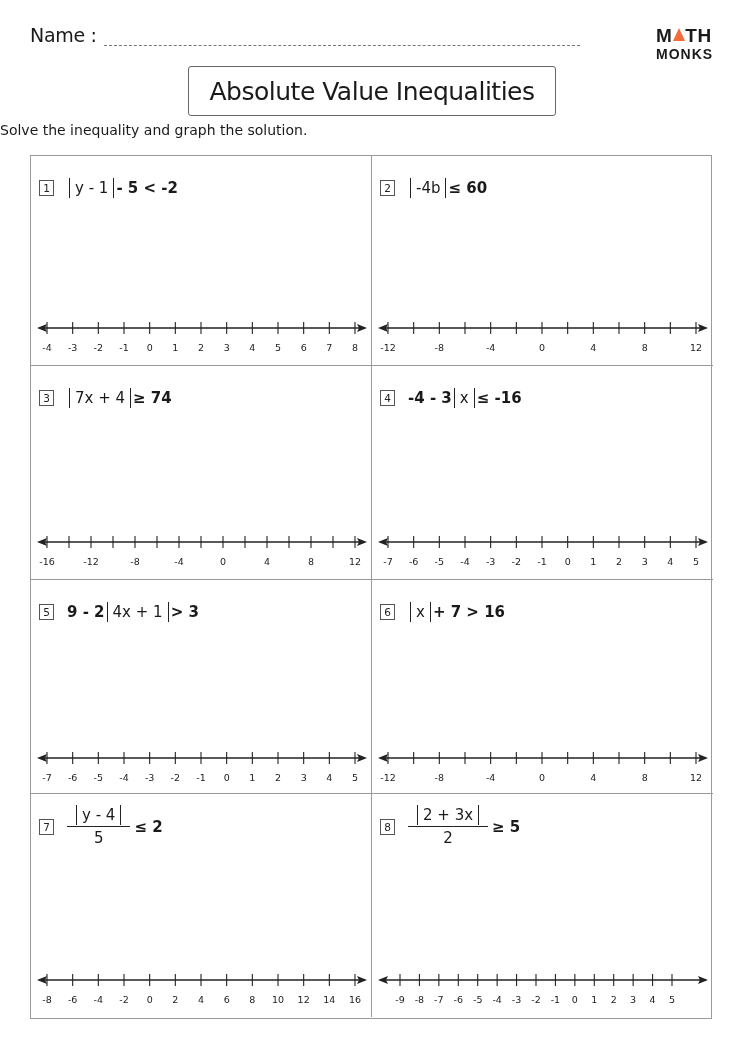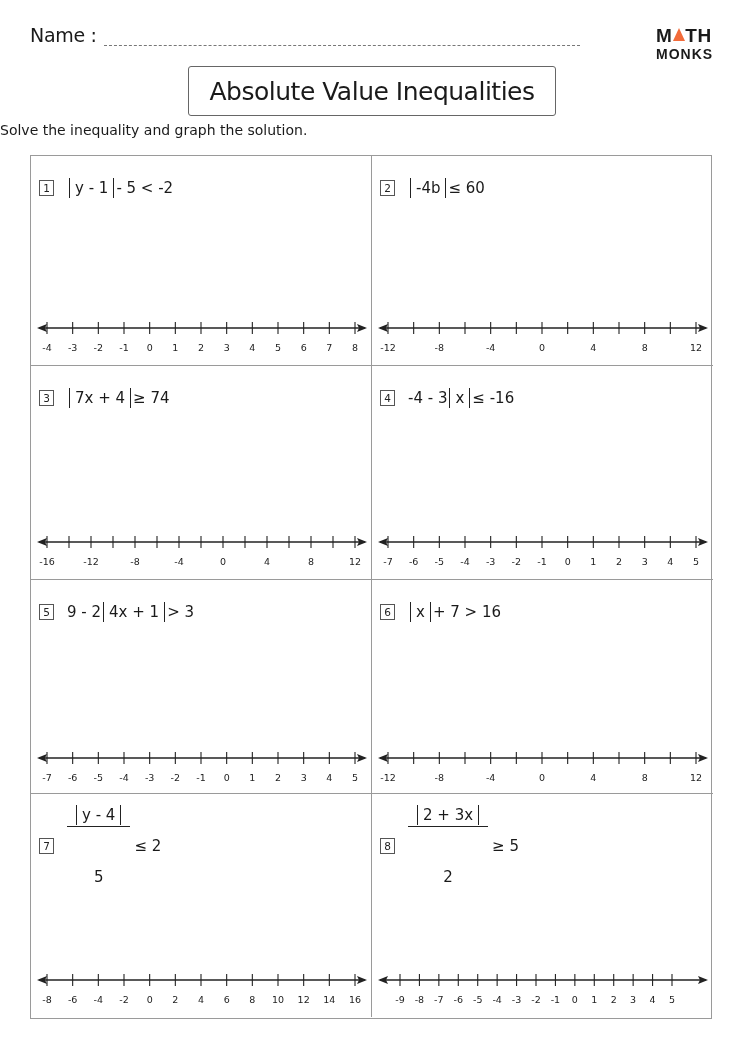--- a/index.html
+++ b/index.html
@@ -20,24 +20,24 @@
   .subtitle { position: absolute; left: 0; width: 742px; top: 122px; font-size: 14px; }
   .grid { position: absolute; left: 30px; top: 155px; width: 682px; height: 864px;
           border: 1.5px solid #9a9a9a; box-sizing: border-box; display: grid;
           grid-template-columns: 341px 341px; grid-template-rows: 210px 214px 214px 223px; }
   .cell { position: relative; border-right: 1px solid #9a9a9a; border-bottom: 1.5px solid #9a9a9a; box-sizing: border-box; }
   .cell:nth-child(2n) { border-right: none; }
   .cell:nth-last-child(-n+2) { border-bottom: none; }
   .problem { position: absolute; left: 8px; top: 22px; display: flex; align-items: center; font-size: 15px; }
   .num-box { display: inline-block; width: 13px; height: 14px; border: 1px solid #555; font-size: 10.5px;
              line-height: 14px; text-align: center; margin-right: 13px; color: #222; }
-  .expr { white-space: pre; }
+  .expr { white-space: pre; font-weight: bold; }
   .abs { border-left: 1.3px solid #222; border-right: 1.3px solid #222; padding: 1px 5px; margin: 0 2px; }
   .frac-wrap { position: absolute; left: 8px; top: 12px; display: flex; align-items: center; font-size: 15px; }
-  .frac { display: inline-flex; flex-direction: column; align-items: center; margin-right: 4px; gap: 39px; }
+  .frac { display: inline-flex; flex-direction: column; align-items: center; margin-right: 4px; }
   .frac .numer { border-bottom: 1.2px solid #222; padding: 0 7px 2px 7px; }
   .frac .denom { padding-top: 2px; }
   .numberline { position: absolute; left: 6px; width: 330px; height: 40px; }
   .numberline svg { overflow: visible; }
   .tick-label { font-size: 9.5px; fill: #222; font-family: "DejaVu Sans", sans-serif; }
 </style>
 </head>
 <body>
 
 <div class="name-row">

